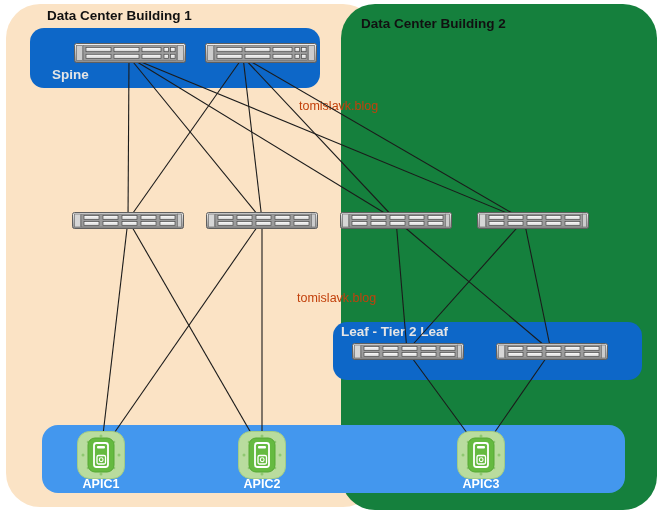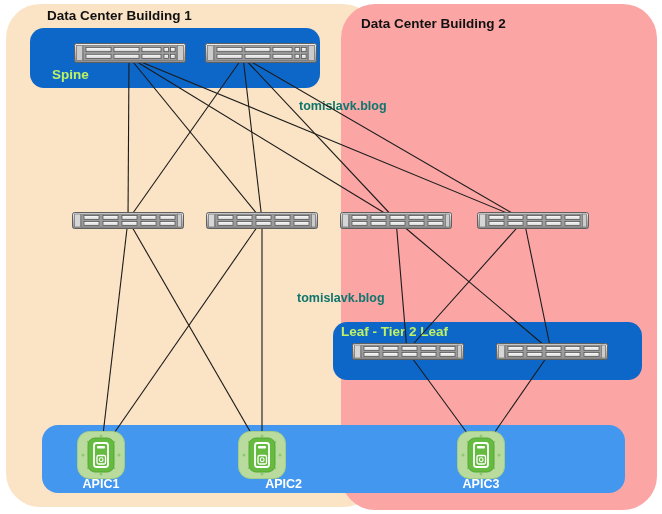--- a/index.html
+++ b/index.html
@@ -2,46 +2,46 @@
 <html><head>
 <meta charset="utf-8">
 <style>
   html,body{margin:0;padding:0;background:#ffffff;}
   .canvas{
     position:relative;width:662px;height:514px;overflow:hidden;
     font-family:"Liberation Sans",sans-serif;background:#ffffff;
   }
   .building{position:absolute;border-radius:34px;z-index:0;}
   .b1{left:6px;top:4px;width:330px;height:503px;background:#fbe3c5;padding-left:41px;}
-  .b2{left:341px;top:4px;width:316px;height:506px;background:#fca5a5;}
+  .b2{left:341px;top:4px;width:316px;height:506px;background:#15803d;}
   .bldg-label{position:absolute;font-size:13.5px;font-weight:bold;color:#111;white-space:nowrap;}
   .b1 .bldg-label{left:41px;top:4px;}
   .b2 .bldg-label{left:20px;top:12px;}
 
   .group{position:absolute;background:#0d67c8;border-radius:14px;z-index:1;}
   .spine-box{left:30px;top:28px;width:290px;height:60px;}
   .tier1-box{left:48px;top:190px;width:559px;height:58px;}
   .tier2-box{left:333px;top:322px;width:309px;height:58px;}
-  .group-label{position:absolute;color:#bef264;font-weight:bold;font-size:13.5px;white-space:nowrap;}
+  .group-label{position:absolute;color:#e5e5e5;font-weight:bold;font-size:13.5px;white-space:nowrap;}
   .spine-label{left:22px;bottom:6px;}
   .tier1-label{left:0;right:0;top:2px;text-align:center;}
   .tier2-label{left:8px;top:2px;}
 
   .apic-bar{position:absolute;left:42px;top:425px;width:583px;height:68px;
     background:#4397ee;border-radius:16px;z-index:1;}
 
-  .wm{position:absolute;color:#0f766e;font-size:12.5px;z-index:2;white-space:nowrap;font-weight:bold;}
+  .wm{position:absolute;color:#c2410c;font-size:12.5px;z-index:2;white-space:nowrap;}
   .wm1{left:299px;top:99px;}
   .wm2{left:297px;top:291px;}
 
   #net{position:absolute;left:0;top:0;z-index:3;}
 
   .apic-label{position:absolute;top:477px;width:80px;text-align:center;
     color:#ffffff;font-weight:bold;font-size:12.5px;z-index:4;}
-  .al1{left:61px;text-align:center;} .al2{left:222px;text-align:right;} .al3{left:441px;}
+  .al1{left:61px;text-align:center;} .al2{left:222px;} .al3{left:441px;}
 </style>
 </head>
 <body>
 
 <div class="canvas">
 
   <div class="building b1">
     <div class="bldg-label">Data Center Building 1</div>
   </div>
 

